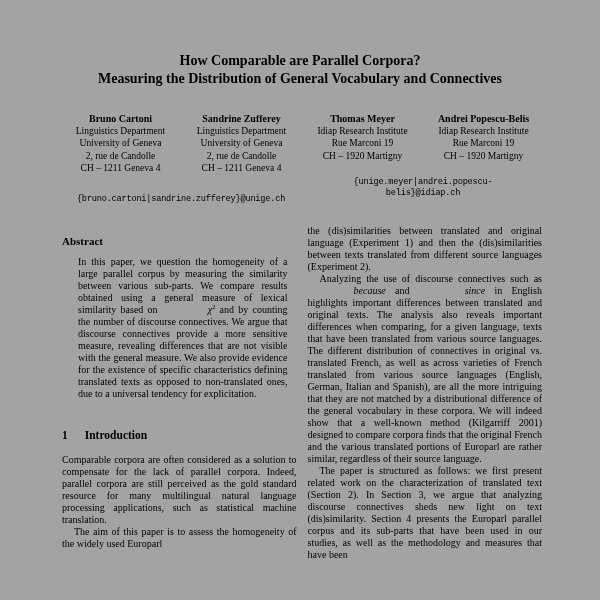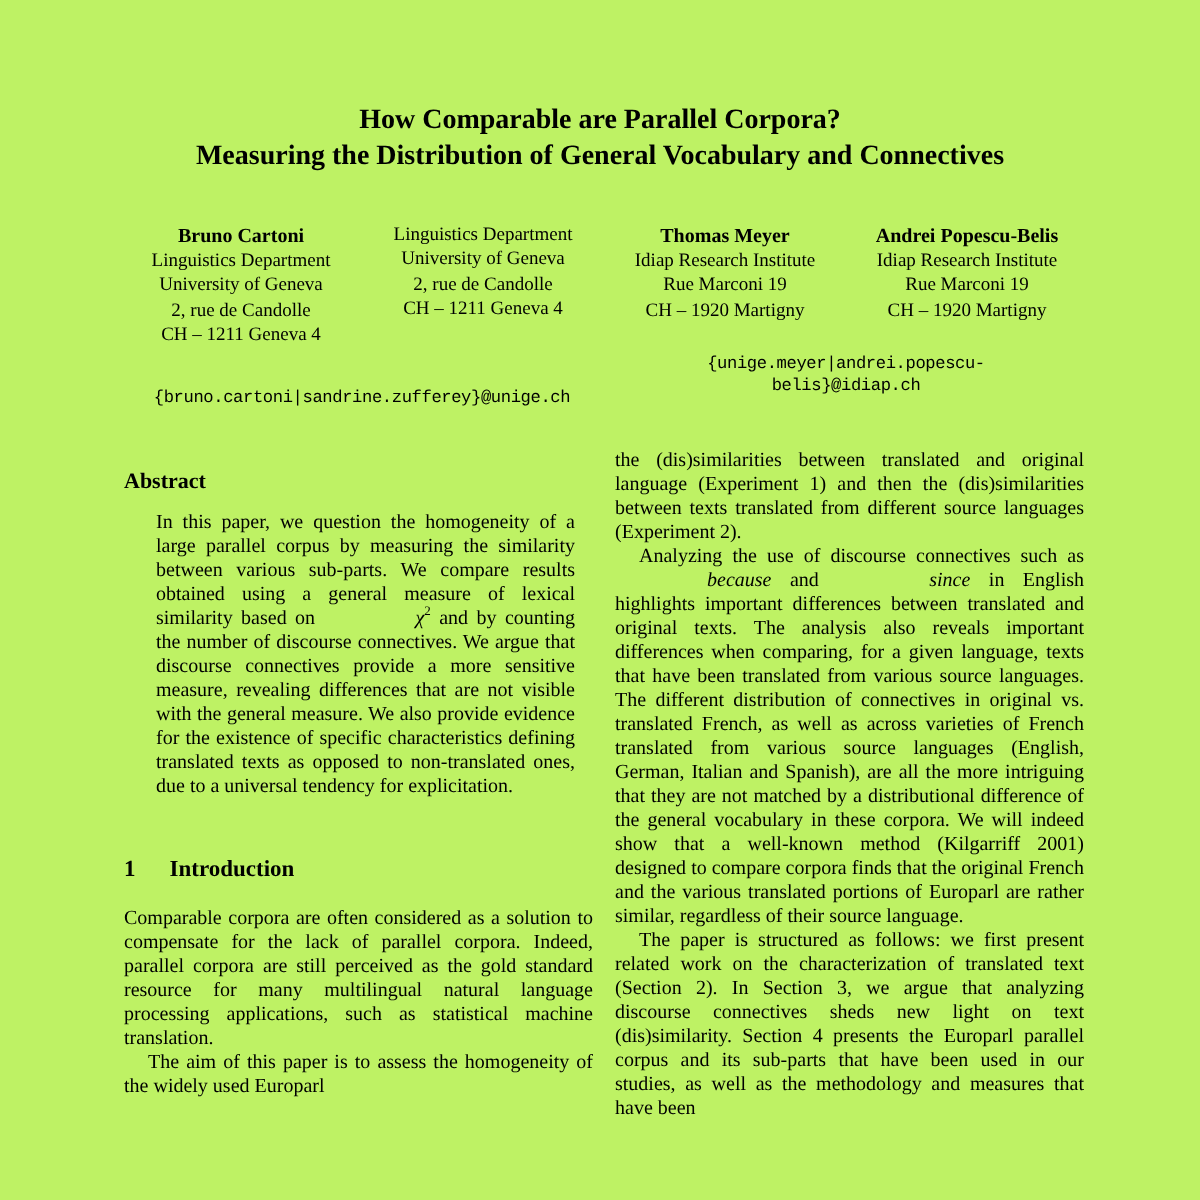--- a/index.html
+++ b/index.html
@@ -1,20 +1,20 @@
 <!DOCTYPE html>
 <html><head>
 <meta charset="utf-8">
 <style>
   html, body { margin: 0; padding: 0; background: #ffffff; }
   .page {
     position: relative;
     width: 600px; height: 600px;
     overflow: hidden;
-    background: #bef264;
+    background: #a3a3a3;
     color: #000000;
     font-family: "Liberation Serif", serif;
   }
   .title {
     margin-top: 52px;
     text-align: center;
     font-weight: 700;
     font-size: 14px;
     line-height: 18px;
   }
@@ -64,20 +64,21 @@
     <div class="author-group">
       <div class="author-cols">
         <div class="author">
           <div class="author-name">Bruno Cartoni</div>
           <div class="aff">Linguistics Department</div>
           <div class="aff">University of Geneva</div>
           <div class="aff">2, rue de Candolle</div>
           <div class="aff">CH – 1211 Geneva 4</div>
         </div>
         <div class="author">
+          <div class="author-name">Sandrine Zufferey</div>
           <div class="aff">Linguistics Department</div>
           <div class="aff">University of Geneva</div>
           <div class="aff">2, rue de Candolle</div>
           <div class="aff">CH – 1211 Geneva 4</div>
         </div>
       </div>
       <div class="email">{bruno.cartoni|sandrine.zufferey}@unige.ch</div>
     </div>
 
     <div class="author-group">

